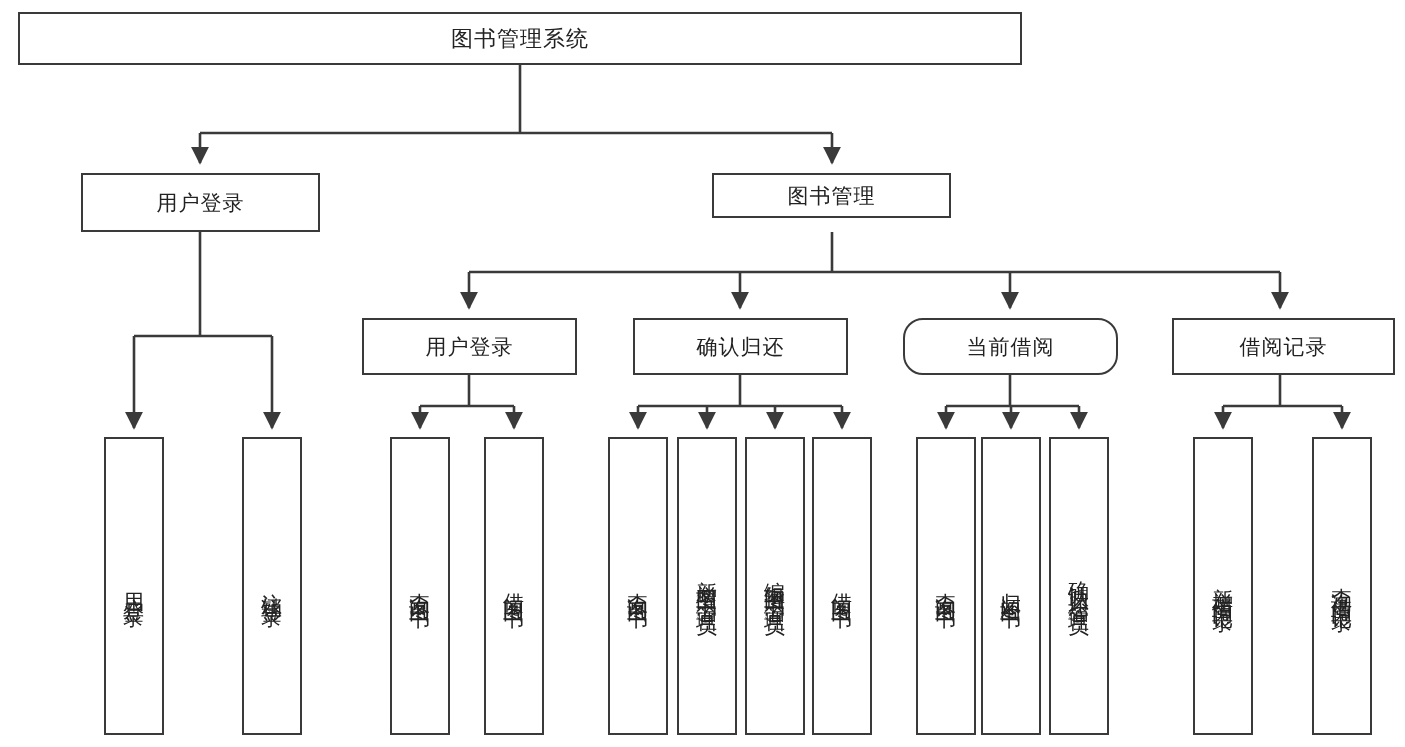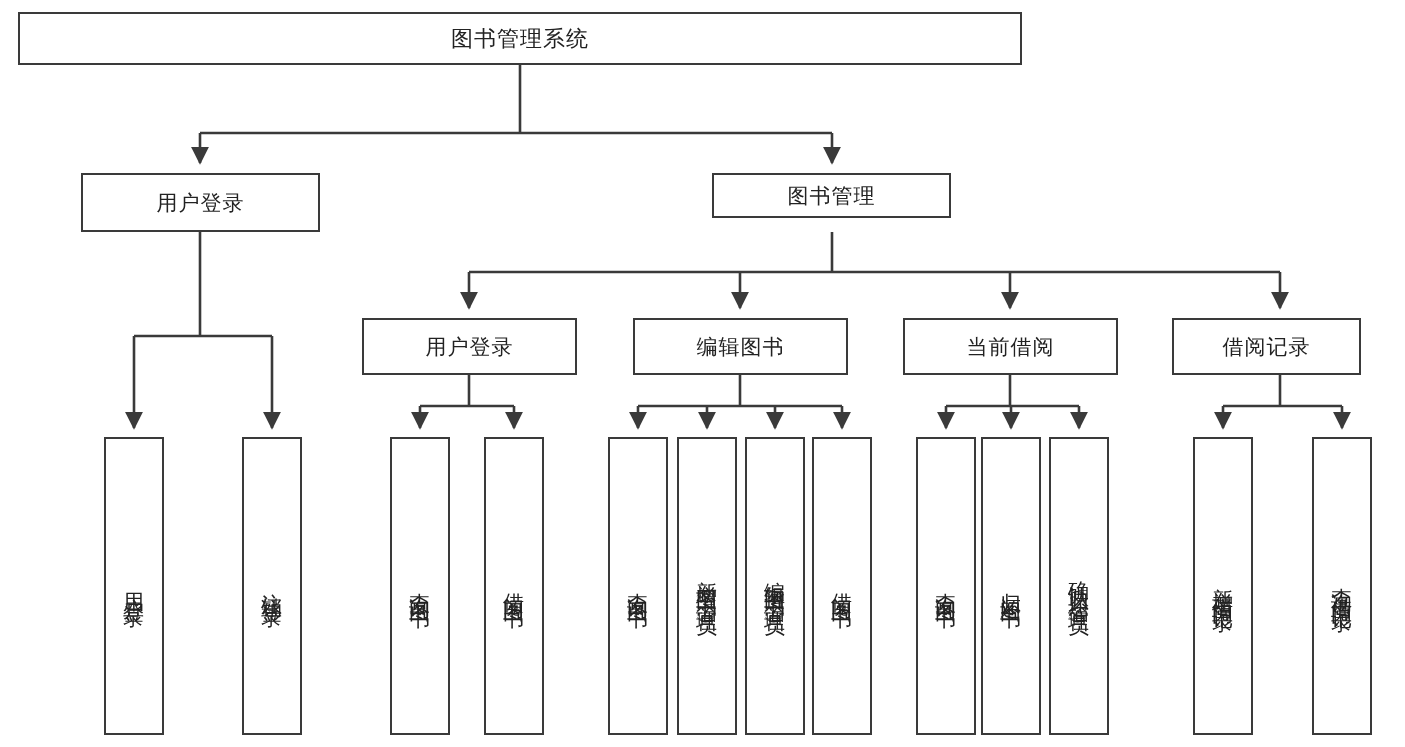--- a/index.html
+++ b/index.html
@@ -114,26 +114,26 @@
     <span>用户登录</span>
   </div>
   <div class="node horiz" style="left:712px;top:173px;width:239px;height:45px;">
     <span>图书管理</span>
   </div>
 
   <div class="node horiz" style="left:362px;top:318px;width:215px;height:57px;">
     <span>用户登录</span>
   </div>
   <div class="node horiz" style="left:633px;top:318px;width:215px;height:57px;">
-    <span>编辑图书</span>
+    <span>确认归还</span>
   </div>
-  <div class="node horiz" style="left:903px;top:318px;width:215px;height:57px;">
+  <div class="node horiz" style="left:903px;top:318px;width:215px;height:57px;border-radius:20px;">
     <span>当前借阅</span>
   </div>
-  <div class="node horiz" style="left:1172px;top:318px;width:189px;height:57px;">
+  <div class="node horiz" style="left:1172px;top:318px;width:223px;height:57px;">
     <span>借阅记录</span>
   </div>
 
   <div class="node leaf" style="left:104px;top:437px;width:60px;height:298px;">
     <span>用户登录</span>
   </div>
   <div class="node leaf" style="left:242px;top:437px;width:60px;height:298px;">
     <span>注销登录</span>
   </div>
   <div class="node leaf" style="left:390px;top:437px;width:60px;height:298px;">

